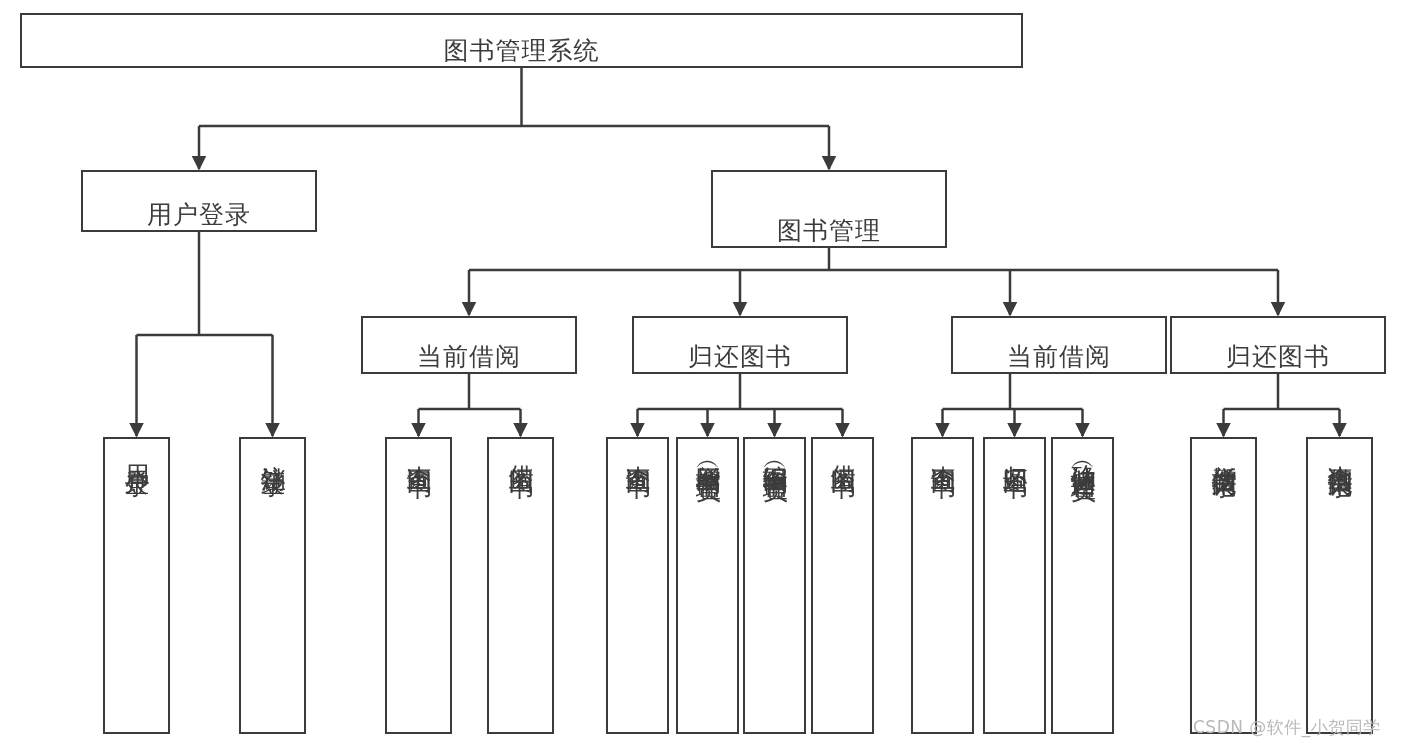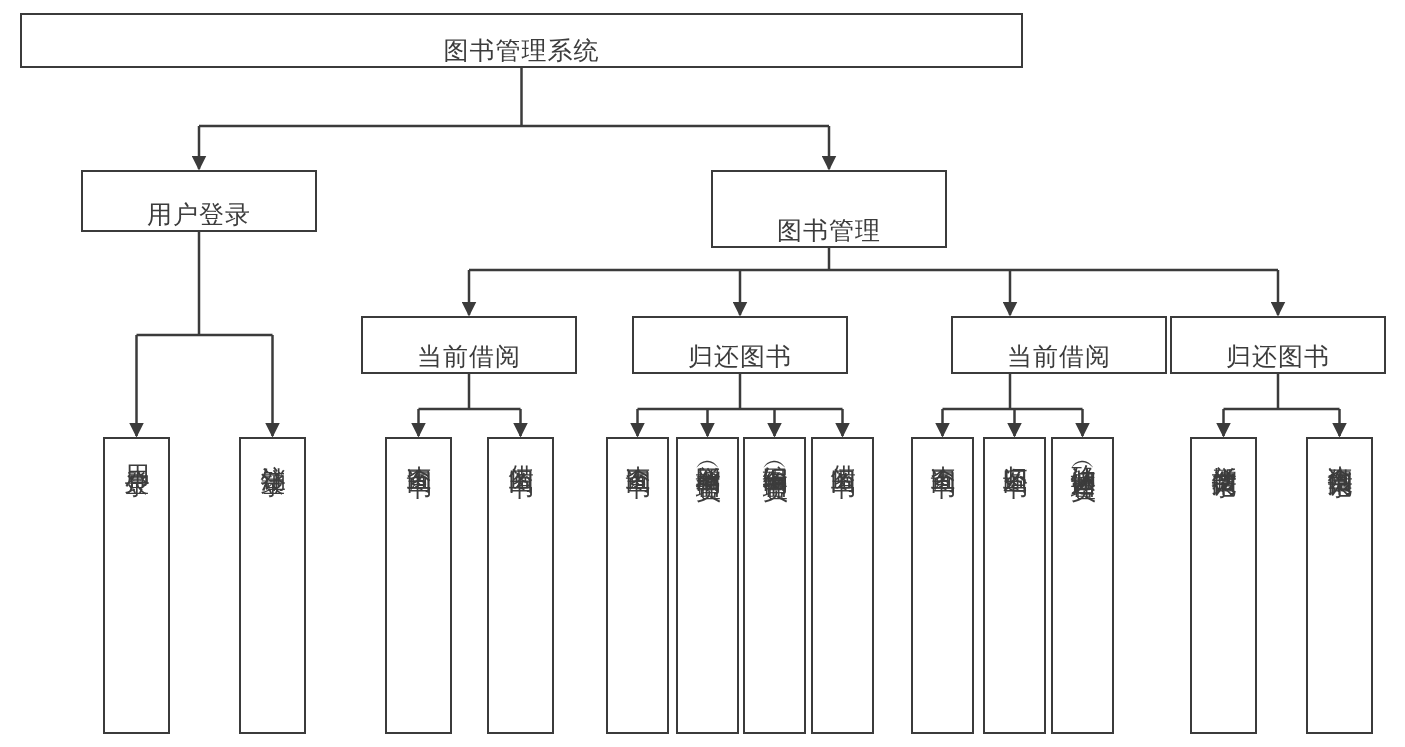--- a/index.html
+++ b/index.html
@@ -180,14 +180,15 @@
         <span class="label">确认归还（管理员）</span>
       </div>
       <div class="node vert tall" style="left: 1190px; top: 437px; width: 67px; height: 297px;">
         <span class="label">新增借阅记录</span>
       </div>
       <div class="node vert tall" style="left: 1306px; top: 437px; width: 67px; height: 297px;">
         <span class="label">查询借阅记录</span>
       </div>
     </div>
 
+  <div class="watermark" style="left: 1193px; top: 716px; color: rgb(185, 185, 185);">CSDN @软件_小贺同学</div>
 
 </div>
 
 </body></html>

